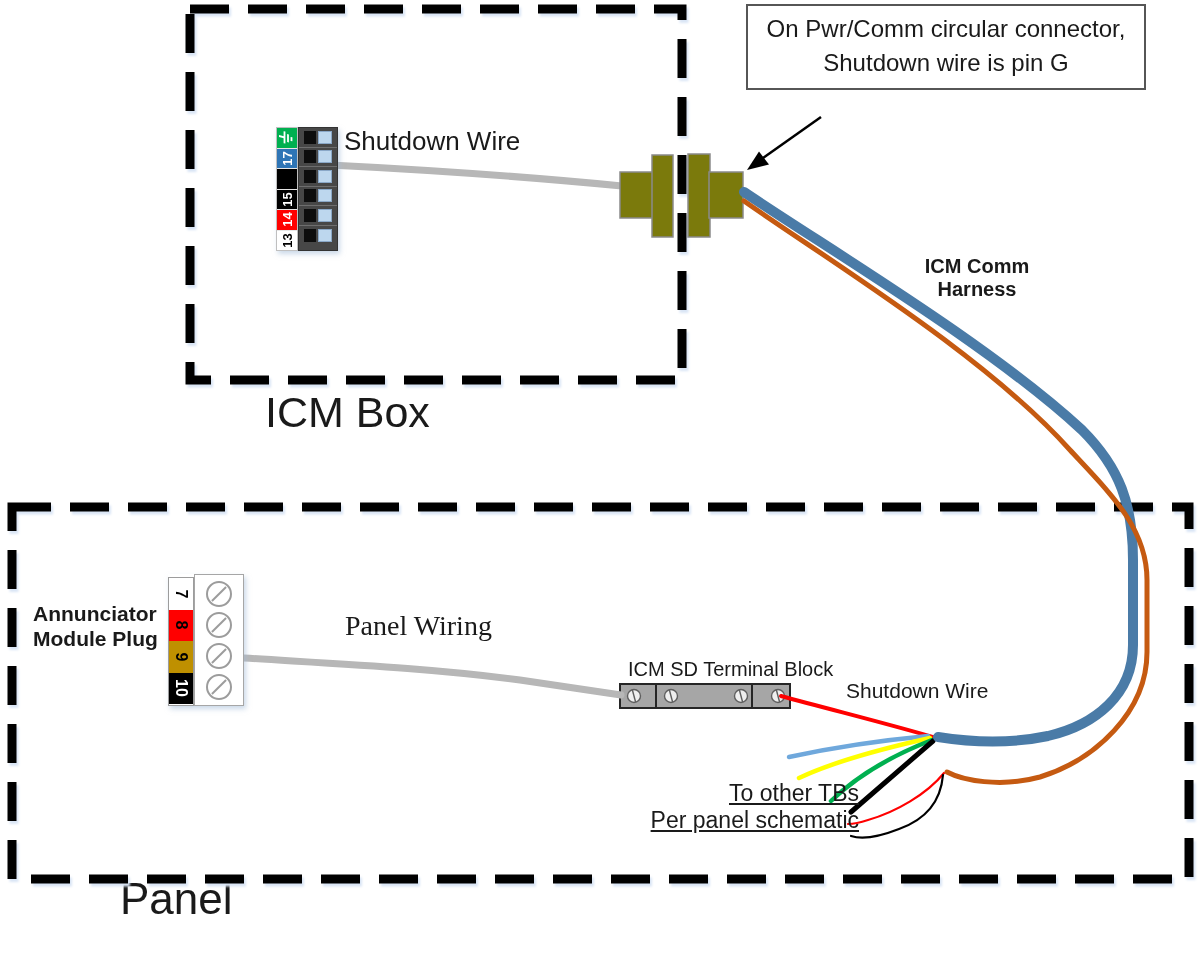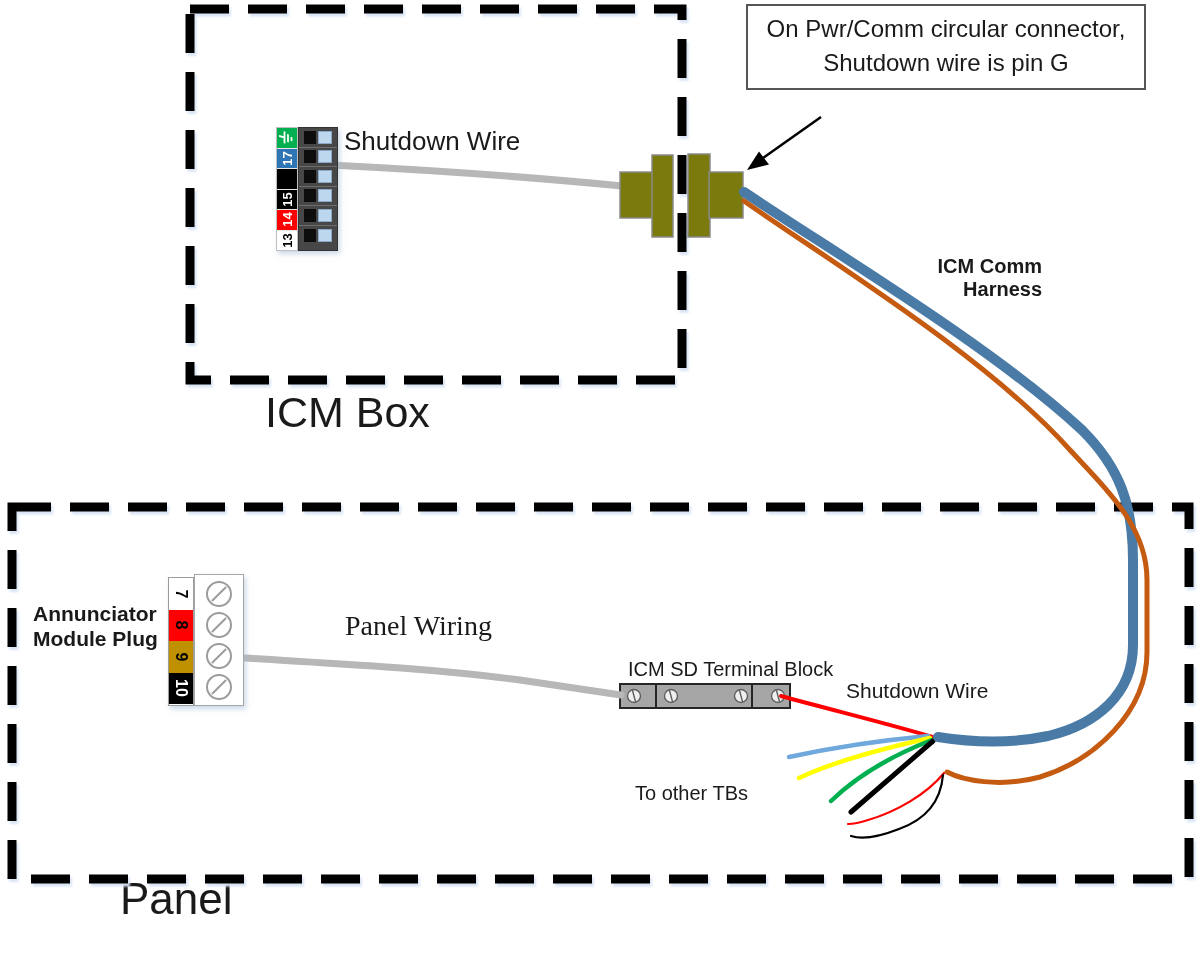--- a/index.html
+++ b/index.html
@@ -7,26 +7,26 @@
   .layer{position:absolute;left:0;top:0;}
   #wires-svg{z-index:2;}
   .lbl{position:absolute;z-index:3;white-space:nowrap;text-align:right;}
   .lbl.wrap{white-space:normal;}
   #lbl-panel{z-index:1;} 
   #callout{position:absolute;left:746px;top:4px;width:400px;z-index:3;
     border:2px solid #565656;background:#ffffff;text-align:center;
     font-size:24px;line-height:34px;padding:6px 4px 8px 4px;box-sizing:border-box;}
   #lbl-shutdown-top{left:344px;top:126px;font-size:26px;}
   #lbl-icm-box{left:265px;top:388px;font-size:43px;}
-  #lbl-harness{left:912px;top:255px;width:130px;font-size:20px;font-weight:bold;text-align:right;line-height:23px;}
+  #lbl-harness{left:912px;top:255px;width:130px;font-size:20px;font-weight:bold;text-align:center;line-height:23px;}
   #lbl-annunciator{left:33px;top:601px;width:140px;font-size:21px;font-weight:bold;text-align:left;line-height:25px;}
   #lbl-panel-wiring{left:345px;top:610px;font-size:28px;font-family:Liberation Serif, serif;}
   #lbl-sd-block{left:628px;top:658px;font-size:20px;}
   #lbl-shutdown-panel{left:846px;top:679px;font-size:21px;}
-  #lbl-note{left:635px;top:780px;width:224px;font-size:20px;text-align:left;line-height:27px;}
+  #lbl-note{left:635px;top:780px;width:224px;font-size:23px;text-align:right;line-height:27px;text-decoration:underline;}
   #lbl-panel{left:120px;top:874px;font-size:44px;}
 
   
   #icm-tb{position:absolute;left:276px;top:127px;z-index:3;display:flex;
     box-shadow:2px 3px 5px rgba(160,185,215,.55);}
   #icm-tb .colcol{width:22px;display:flex;flex-direction:column;border:1px solid #bfbfbf;box-sizing:border-box;}
   #icm-tb .cell{height:19.5px;display:flex;align-items:center;justify-content:center;overflow:hidden;border-bottom:1px solid #e6e6e6;}
   #icm-tb .cell:last-child{border-bottom:none;}
   #icm-tb .cell .num{display:inline-block;transform:rotate(-90deg);font-size:13px;font-weight:600;line-height:1;}
   #icm-tb .slots{width:40px;background:#474747;display:flex;flex-direction:column;border:1px solid #333;box-sizing:border-box;}
@@ -113,20 +113,21 @@
 
 <div class="lbl" id="lbl-shutdown-top">Shutdown Wire</div>
 <div class="lbl" id="lbl-icm-box">ICM Box</div>
 <div class="lbl wrap" id="lbl-harness">ICM Comm Harness</div>
 <div class="lbl wrap" id="lbl-annunciator">Annunciator Module Plug</div>
 <div class="lbl" id="lbl-panel-wiring">Panel Wiring</div>
 <div class="lbl" id="lbl-sd-block">ICM SD Terminal Block</div>
 <div class="lbl" id="lbl-shutdown-panel">Shutdown Wire</div>
 <div class="lbl wrap" id="lbl-note">
   <span>To other TBs</span><br>
+  <span>Per panel schematic</span>
 </div>
 <div class="lbl" id="lbl-panel">Panel</div>
 
 <div id="icm-tb">
   <div class="colcol">
     <div class="cell" style="background-color: rgb(0, 176, 80);">
       <span class="num" style="transform:rotate(-90deg) skewX(-14deg);">
         <svg width="14" height="14" viewBox="0 0 14 14" stroke="#ffffff" stroke-width="1.8">
           <line x1="7" y1="0" x2="7" y2="5"></line>
             <line x1="1" y1="5.5" x2="13" y2="5.5"></line>

